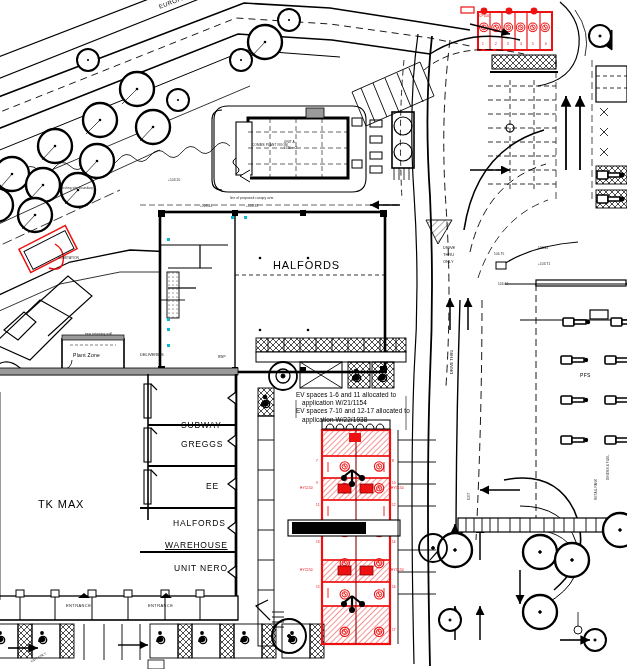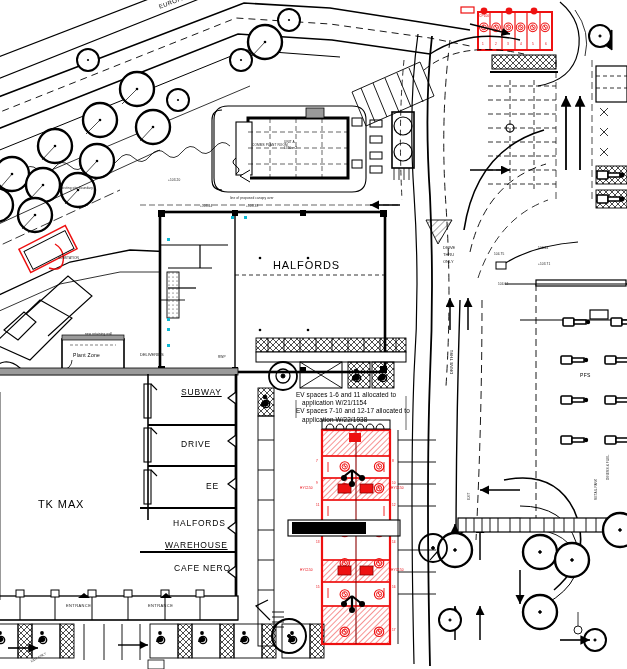--- a/index.html
+++ b/index.html
@@ -589,26 +589,26 @@
   </g>
 </svg>
 
 <div class="lbl midlbl" style="left:158px;top:4px;transform:rotate(-20deg);transform-origin:0 0;">EUROPA WAY</div>
 
 <div class="lbl tiny" style="left:58px;top:256px;">SUBSTATION</div>
 
 <div class="lbl unitlbl" style="left:273px;top:259px;">HALFORDS</div>
 <div class="lbl unitlbl" style="left:38px;top:498px;">TK MAX</div>
 
-<div class="lbl unitlbl2" style="left:181px;top:387px;text-decoration:underline;">SUBWAY</div>
-<div class="lbl unitlbl2" style="left:181px;top:439px;">DRIVE</div>
+<div class="lbl unitlbl2" style="left:181px;top:420px;">SUBWAY</div>
+<div class="lbl unitlbl2" style="left:181px;top:439px;">GREGGS</div>
 <div class="lbl unitlbl2" style="left:194px;top:481px;padding-left:12px;">EE</div>
 <div class="lbl unitlbl2" style="left:173px;top:518px;">HALFORDS</div>
 <div class="lbl unitlbl2" style="left:165px;top:540px;text-decoration:underline;">WAREHOUSE</div>
-<div class="lbl unitlbl2" style="left:174px;top:563px;">CAFE NERO</div>
+<div class="lbl unitlbl2" style="left:174px;top:563px;">UNIT NERO</div>
 
 <div class="lbl smlbl" style="left:73px;top:352px;">Plant Zone</div>
 <div class="lbl tiny2" style="left:140px;top:352px;">DELIVERIES</div>
 <div class="lbl tiny" style="left:218px;top:355px;">RWP</div>
 
 <div class="lbl tiny" style="left:85px;top:332px;">new retaining wall</div>
 
 <div class="lbl tiny2" style="left:66px;top:603px;letter-spacing:.4px;">ENTRANCE</div>
 <div class="lbl tiny2" style="left:148px;top:603px;letter-spacing:.4px;">ENTRANCE</div>
 

